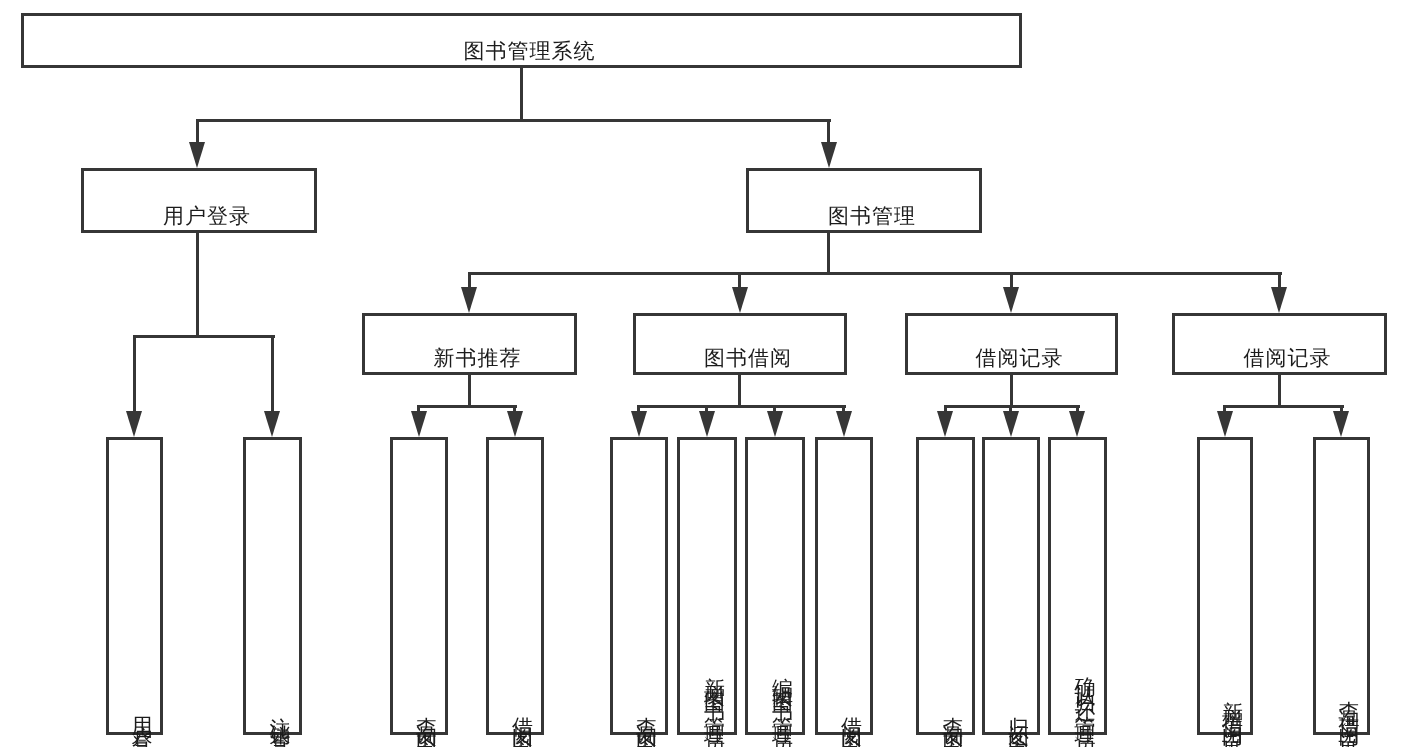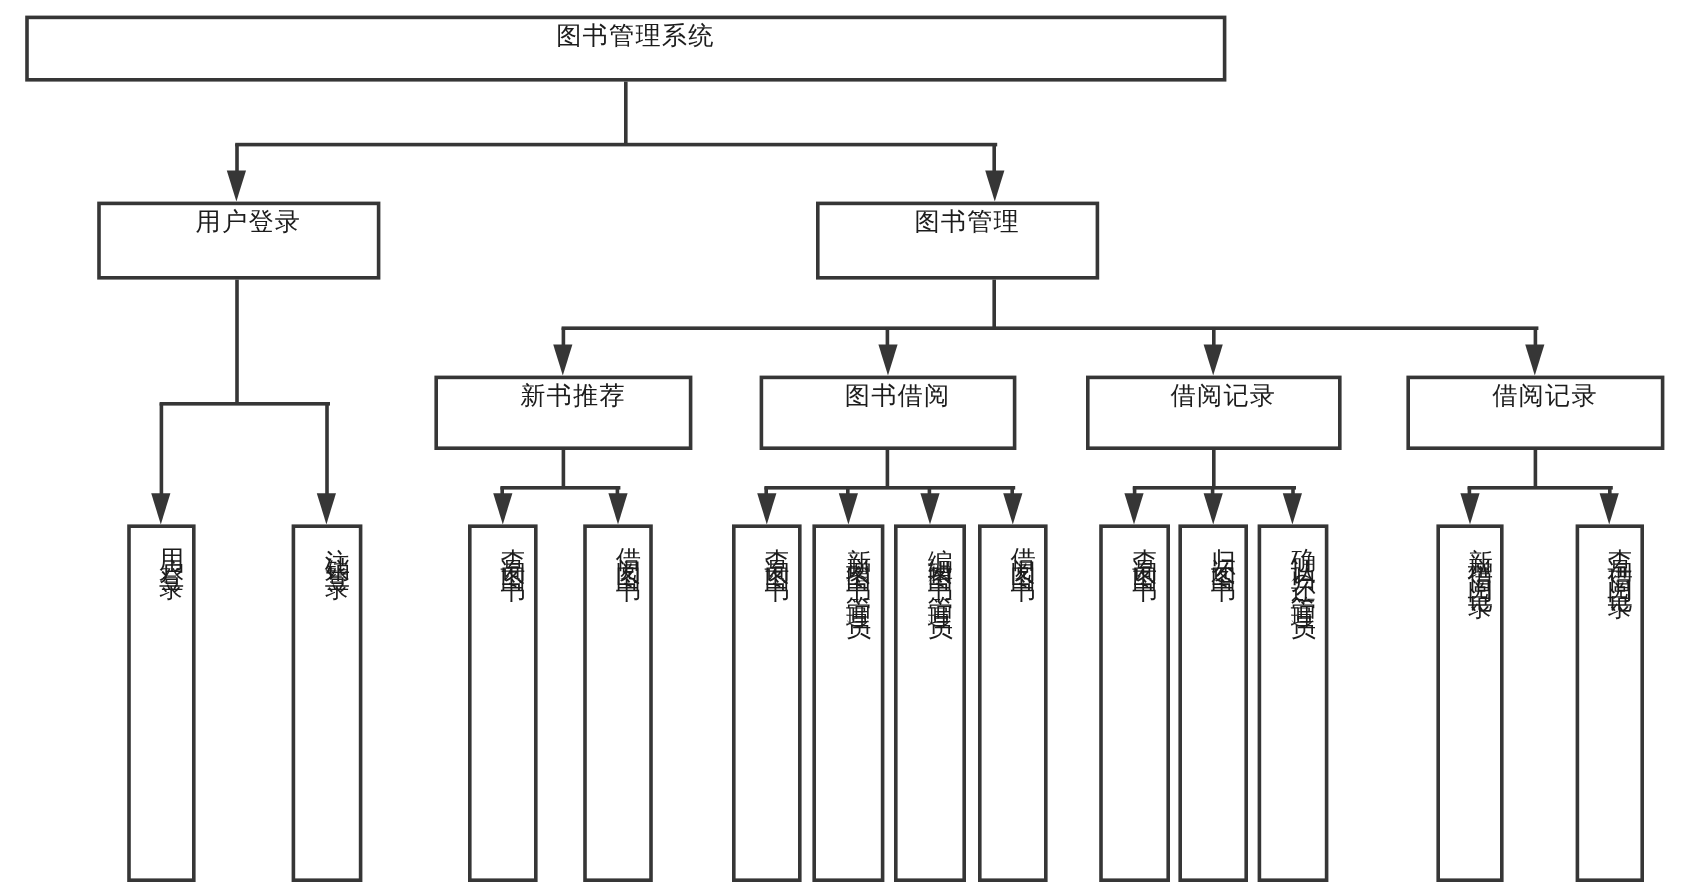--- a/index.html
+++ b/index.html
@@ -7,21 +7,21 @@
     position:relative;
     width:1405px;height:747px;
     background:var(--background,#fff);
     font-family:"Liberation Sans","DejaVu Sans",sans-serif;
     overflow:hidden;
   }
   .box{
     position:absolute;box-sizing:border-box;
     border:3px solid var(--line,#363636);
     background:#fff;
-    display:flex;align-items:flex-start;justify-content:center;
+    display:flex;align-items:flex-end;justify-content:center;
     color:var(--text,#1c1c1c);
     font-size:21px;letter-spacing:1px;padding-left:16px;
   }
   .vbox span{
     writing-mode:vertical-rl;
     letter-spacing:8px;
     line-height:1.1;
   }
   .hline,.vline{position:absolute;background:var(--line,#363636);}
   .arrow{
@@ -101,21 +101,21 @@
   <div class="vline" style="left:1340px;top:406px;width:3px;height:8px"></div>
   <div class="arrow" style="left:1333px;top:411px"></div>
 
   <div class="box" style="left:21px;top:13px;width:1001px;height:55px">
     <span>图书管理系统</span>
   </div>
 
   <div class="box" style="left:81px;top:168px;width:236px;height:65px">
     <span>用户登录</span>
   </div>
-  <div class="box" style="left:680px;top:168px;width:236px;height:65px">
+  <div class="box" style="left:746px;top:168px;width:236px;height:65px">
     <span>图书管理</span>
   </div>
 
   <div class="box" style="left:633px;top:313px;width:214px;height:62px">
     <span>图书借阅</span>
   </div>
   <div class="box" style="left:362px;top:313px;width:215px;height:62px">
     <span>新书推荐</span>
   </div>
   <div class="box" style="left:905px;top:313px;width:213px;height:62px">

